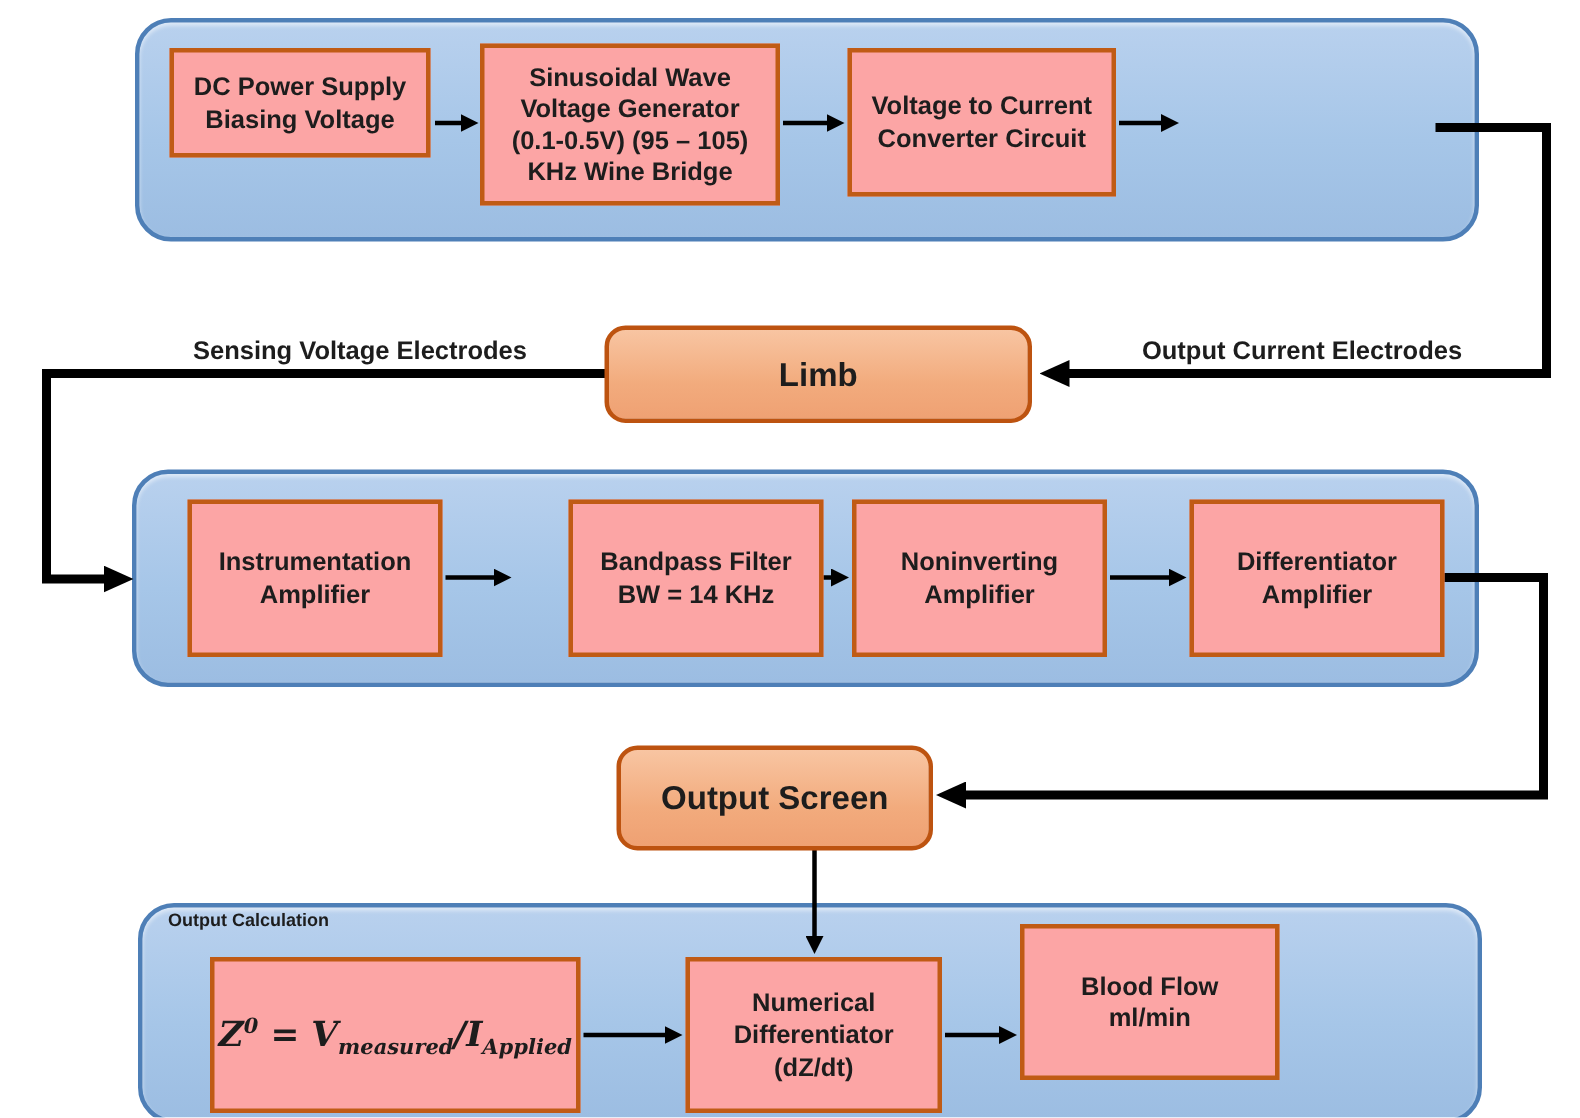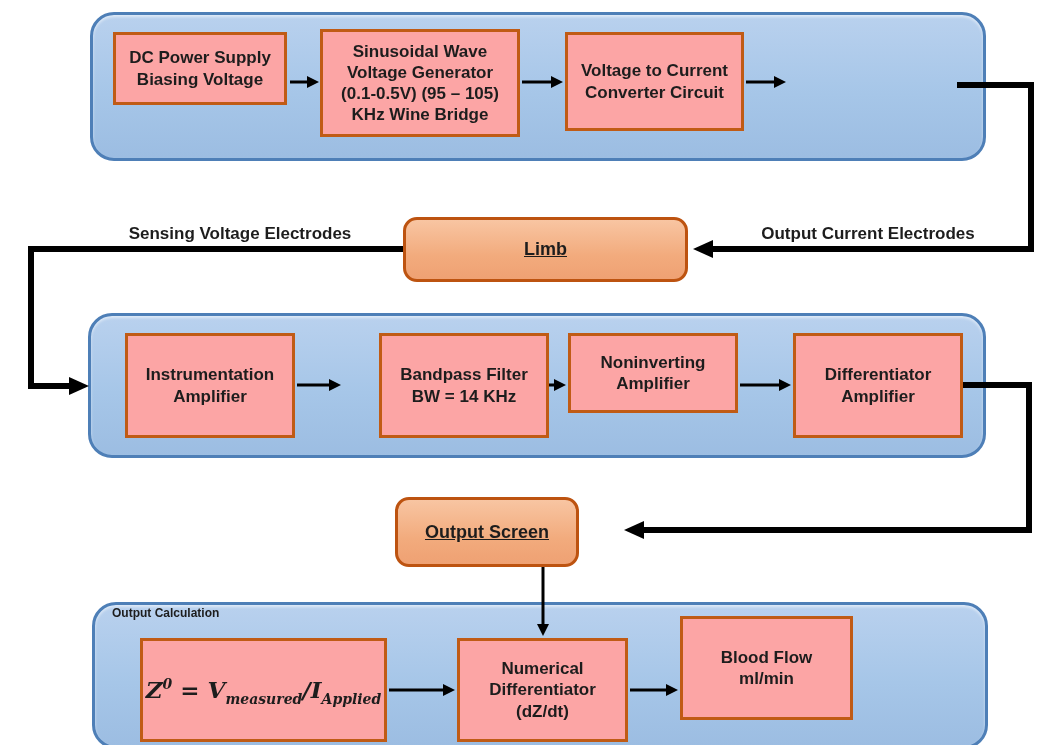--- a/index.html
+++ b/index.html
@@ -8,21 +8,21 @@
   .container{position:absolute;border:3px solid #4e7fb7;border-radius:24px;
              background:linear-gradient(180deg,#b9d1ee 0%,#a6c6e8 55%,#9cbde2 100%);
              box-shadow:inset 0 2px 3px rgba(255,255,255,.55);z-index:1;}
   .connectors{position:absolute;left:0;top:0;z-index:2;}
   .pbox{position:absolute;z-index:3;border:3px solid #c05b15;background:#fca5a5;
         display:flex;align-items:center;justify-content:center;text-align:center;
         font-weight:bold;font-size:17px;line-height:1.25;white-space:pre-line;box-sizing:border-box;}
   .hbox{position:absolute;z-index:3;border:3px solid #bd5310;border-radius:14px;
         background:linear-gradient(180deg,#f8c5a2 0%,#f2ab7d 60%,#efa173 100%);
         display:flex;align-items:center;justify-content:center;text-align:center;
-        font-weight:bold;font-size:18px;box-sizing:border-box;text-decoration:underline;}
+        font-weight:bold;font-size:22px;box-sizing:border-box;}
   .wire-label{position:absolute;z-index:3;font-weight:bold;font-size:17px;text-align:center;}
   .section-label{position:absolute;z-index:3;font-weight:bold;font-size:12px;}
   .formula{font-family:"DejaVu Serif",serif;font-style:italic;font-weight:bold;
            font-size:23px;white-space:pre;}
   .formula sup{font-size:14px;vertical-align:super;line-height:0;}
   .formula sub{font-size:14px;vertical-align:sub;line-height:0;}
 </style>
 </head>
 <body>
 
@@ -70,26 +70,26 @@
 Converter Circuit</div>
 
   <div class="wire-label" style="left:110px;top:224px;width:260px;">Sensing Voltage Electrodes</div>
   <div class="hbox" style="left:403px;top:217px;width:285px;height:65px;">Limb</div>
   <div class="wire-label" style="left:738px;top:224px;width:260px;">Output Current Electrodes</div>
 
   <div class="pbox" style="left:125px;top:333px;width:170px;height:105px;">Instrumentation
 Amplifier</div>
   <div class="pbox" style="left:343px;top:333px;width:170px;height:105px;margin-left:36px;">Bandpass Filter
 BW = 14 KHz</div>
-  <div class="pbox" style="left:568px;top:333px;width:170px;height:80px;">Noninverting
+  <div class="pbox" style="left:568px;top:333px;width:170px;height:105px;">Noninverting
 Amplifier</div>
   <div class="pbox" style="left:793px;top:333px;width:170px;height:105px;">Differentiator
 Amplifier</div>
 
-  <div class="hbox" style="left:395px;top:497px;width:184px;height:70px;text-align:right;">Output Screen</div>
+  <div class="hbox" style="left:411px;top:497px;width:211px;height:70px;text-align:right;">Output Screen</div>
 
   <div class="section-label" style="left:112px;top:606px;">Output Calculation</div>
   <div class="pbox" style="left:140px;top:638px;width:247px;height:104px;">
     <span class="formula"><span>Z</span><sup>0</sup><span> = </span><span>V</span><sub>measured</sub><span>/</span><span>I</span><sub>Applied</sub></span>
   </div>
   <div class="pbox" style="left:457px;top:638px;width:171px;height:104px;">Numerical
 Differentiator
 (dZ/dt)</div>
   <div class="pbox" style="left:680px;top:616px;width:173px;height:104px;">Blood Flow
 ml/min</div>

